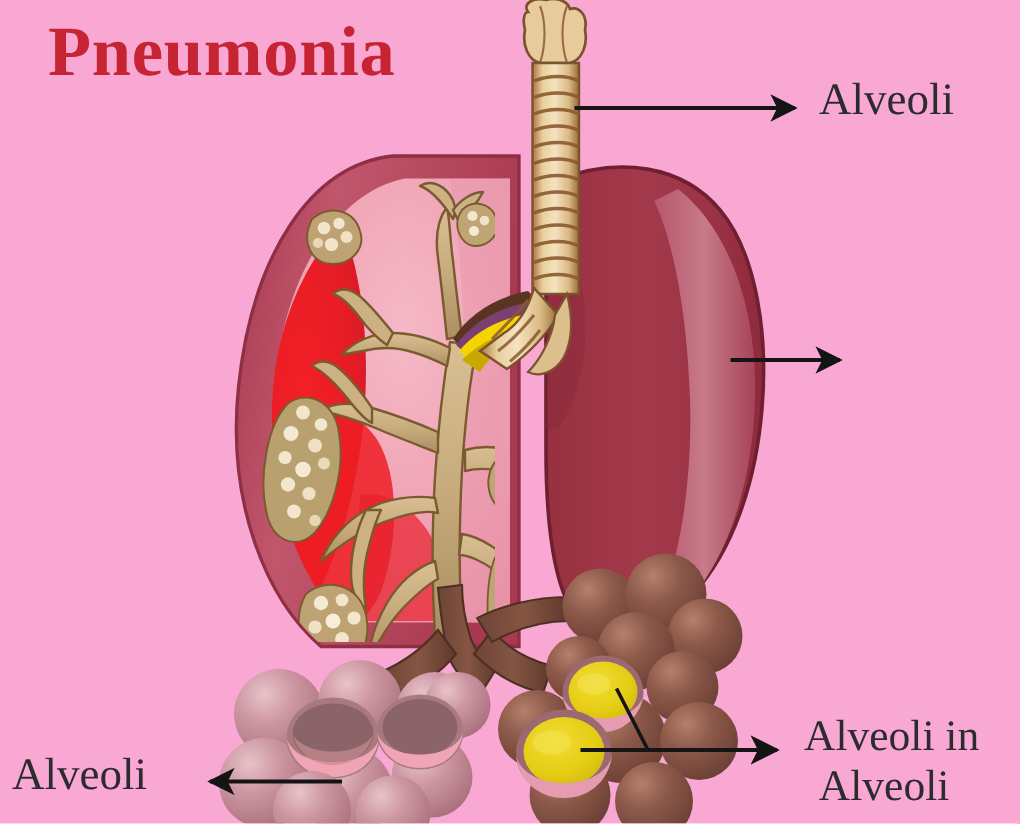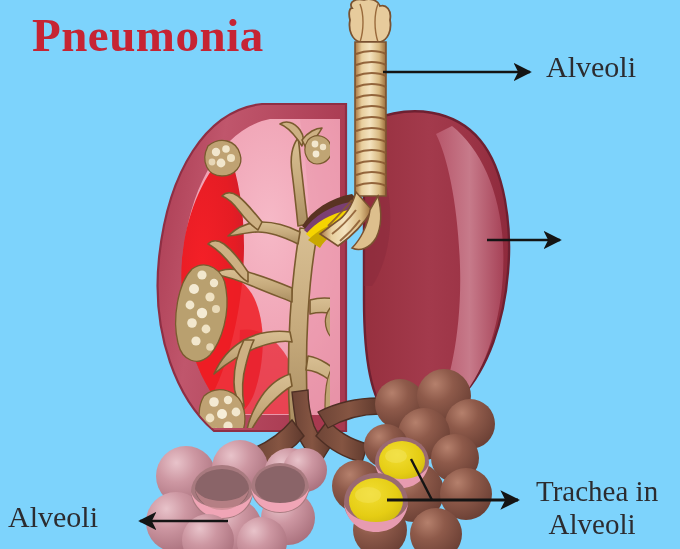--- a/index.html
+++ b/index.html
@@ -4,21 +4,21 @@
 <style>
   html, body {
     margin: 0;
     padding: 0;
     background: #ffffff;
   }
   #canvas {
     position: relative;
     width: 680px;
     height: 549px;
-    background: #7dd3fc;
+    background: #f9a8d4;
     overflow: hidden;
     font-family: "Liberation Serif", "DejaVu Serif", serif;
   }
 
   
   #title {
     position: absolute;
     left: 32px;
     top: 8px;
     font-size: 47px;
@@ -385,19 +385,19 @@
     <line x1="432" y1="500" x2="411" y2="459" stroke="#141414" stroke-width="2.4"></line>
     <line x1="228" y1="521" x2="140" y2="521" stroke="#141414" stroke-width="2.6" marker-end="url(#arrowL)"></line>
   </svg>
 
   <div id="title">Pneumonia</div>
 
   <div id="label-trachea" class="label">Alveoli</div>
 
 
   <div id="label-phlegm" class="label">
-    <span>Trachea in</span>
+    <span>Alveoli in</span>
     <span class="ln2">Alveoli</span>
   </div>
 
   <div id="label-alveoli" class="label">Alveoli</div>
 
 </div>
 
 </body></html>

